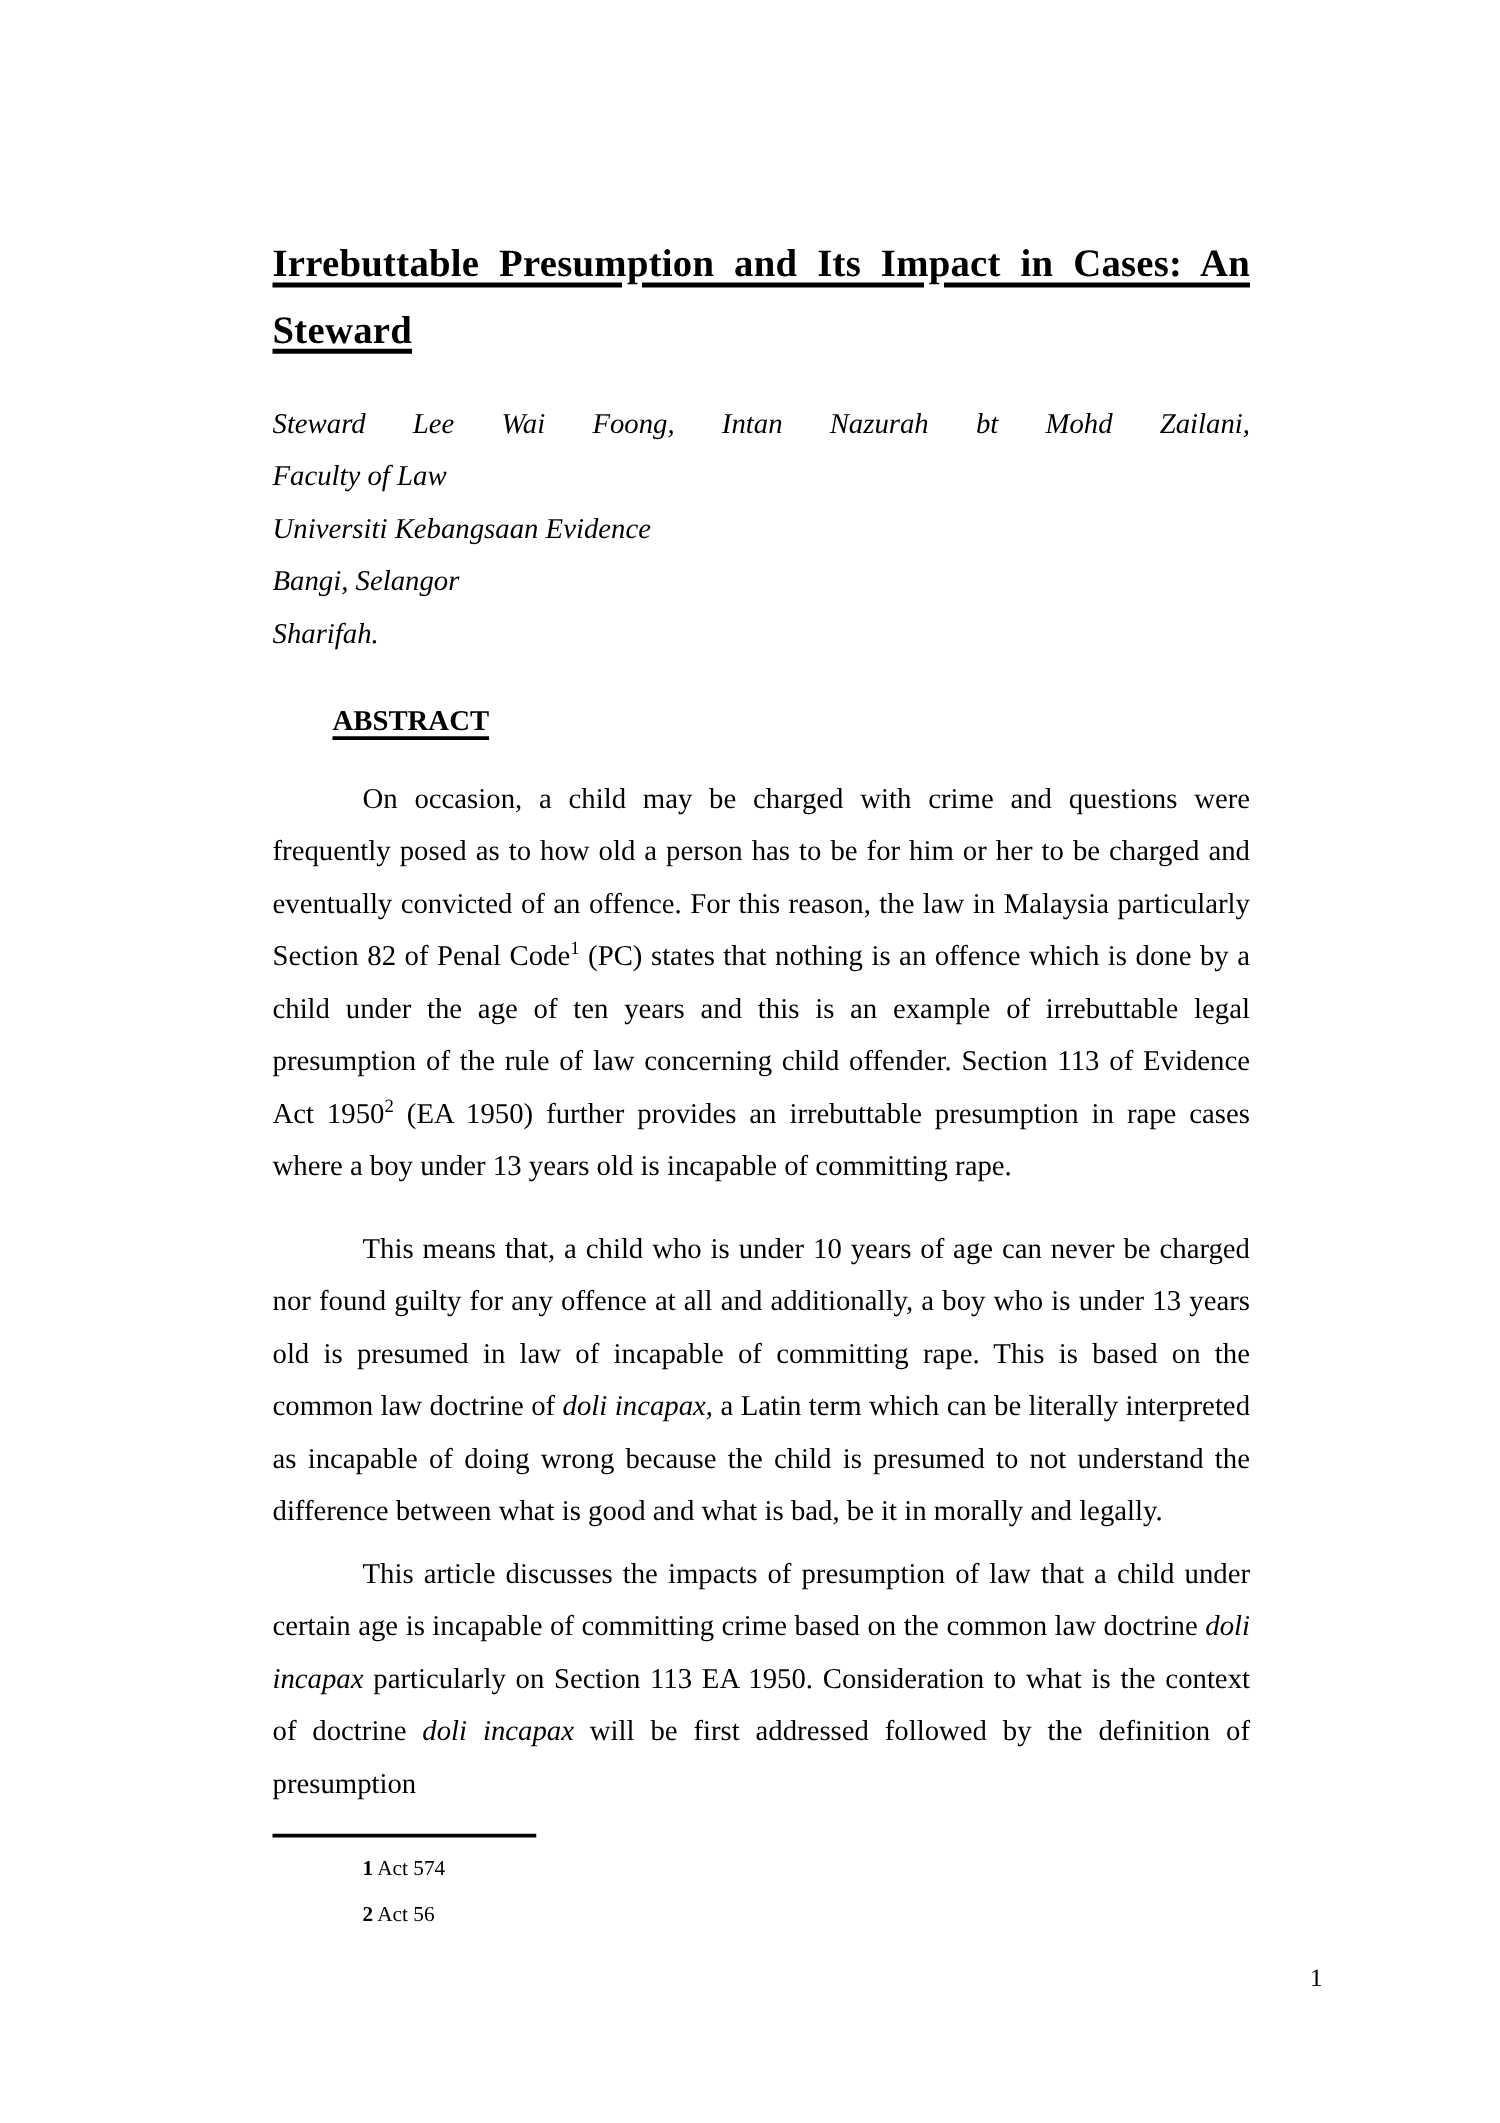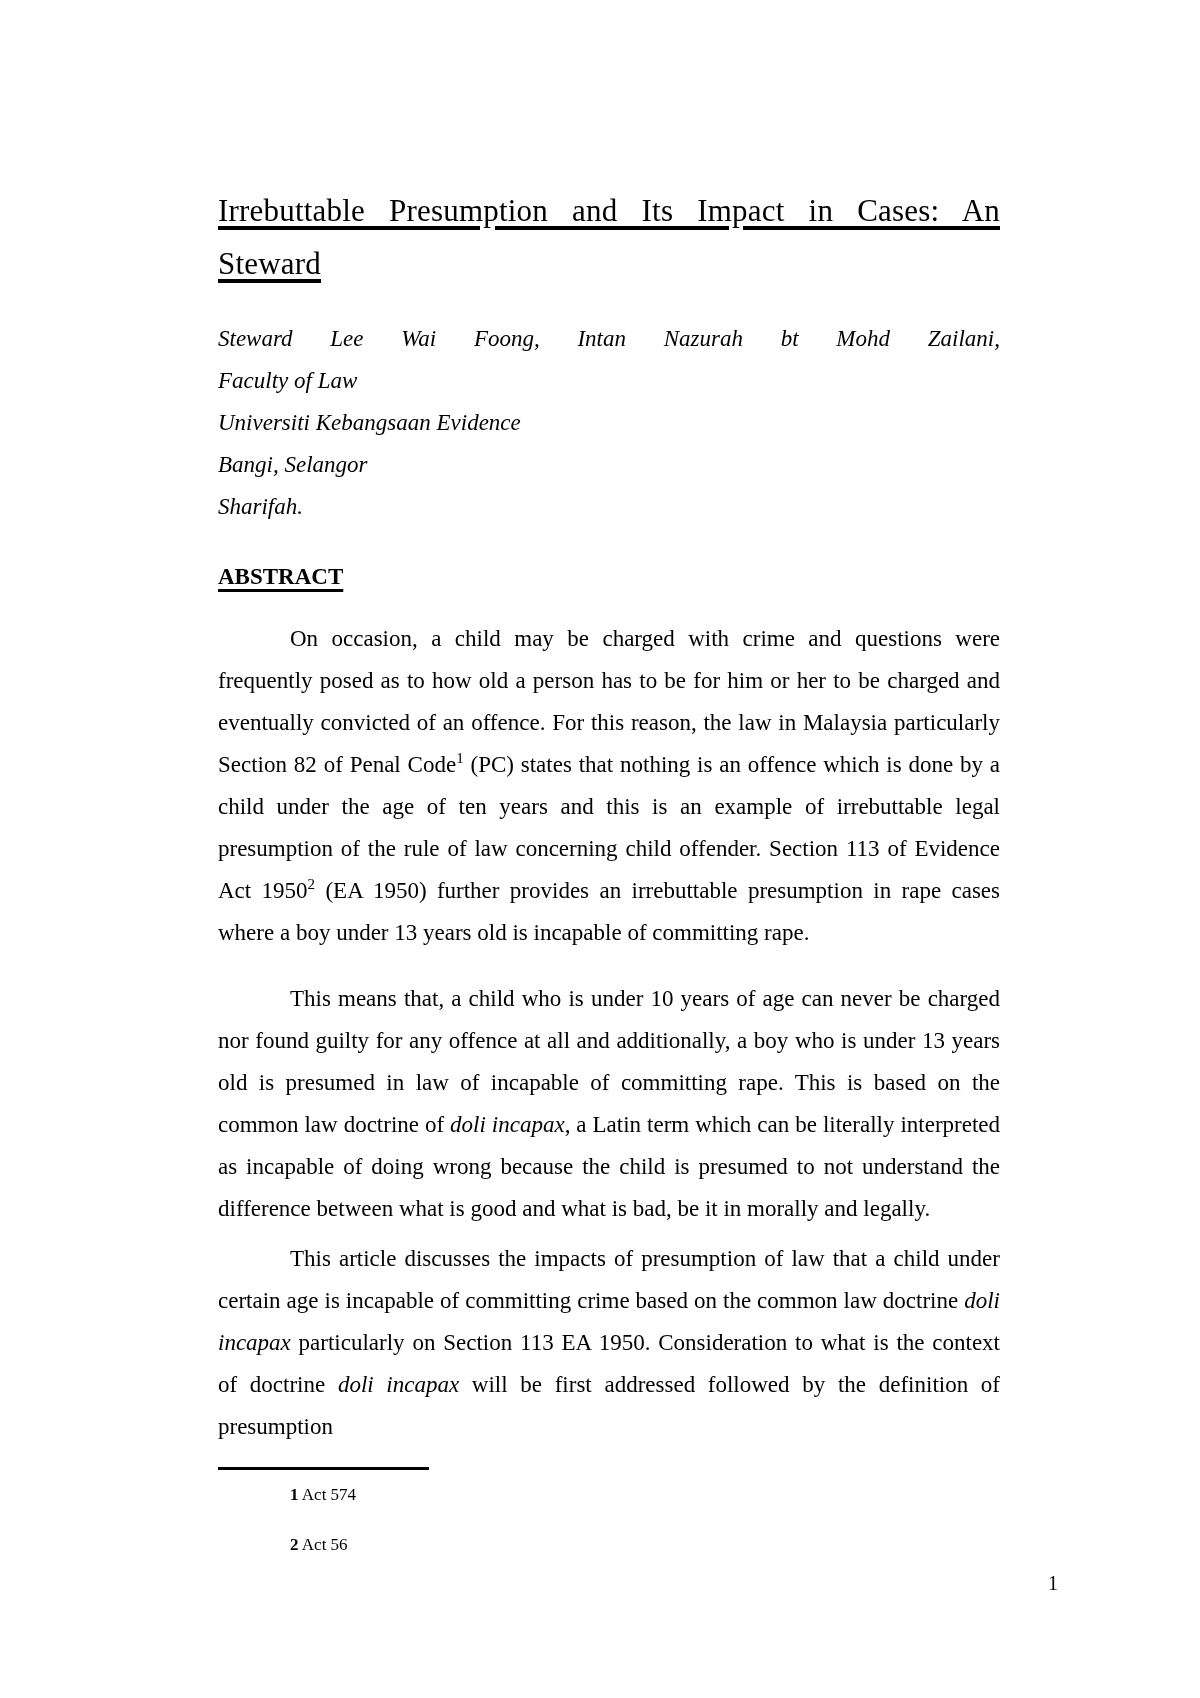--- a/index.html
+++ b/index.html
@@ -25,21 +25,21 @@
   }
   .content {
     position: absolute;
     left: 218px;
     top: 0;
     width: 782px;
   }
   .doc-title {
     margin-top: 184px;
     font-size: 31px;
-    font-weight: 400;
+    font-weight: 700;
     line-height: 53px;
     letter-spacing: 0.2px;
   }
   .doc-title .tl1 {
     text-align: justify;
     text-align-last: justify;
     -moz-text-align-last: justify;
     text-decoration: underline;
     text-decoration-thickness: 4px;
     text-underline-offset: 5px;
@@ -58,20 +58,21 @@
   .authors .al1 {
     text-align: justify;
     text-align-last: justify;
     -moz-text-align-last: justify;
   }
   .abstract-heading {
     margin-top: 28px;
     font-size: 23px;
     font-weight: 700;
     line-height: 42px;
+    margin-left: 48px;
   }
   .abstract-heading span {
     text-decoration: underline;
     text-decoration-thickness: 3px;
     text-underline-offset: 5px;
   }
   .para {
     font-size: 23px;
     line-height: 42px;
     text-align: justify;
@@ -97,21 +98,21 @@
   }
   .fn-rule {
     width: 211px;
     height: 3px;
     background: #000000;
   }
   .footnote {
     padding-left: 72px;
     margin-top: 12px;
   }
-  .footnote + .footnote { margin-top: 24px; }
+  .footnote + .footnote { margin-top: 11px; }
   .fn-marker { font-weight: 700; }
   .page-number {
     position: absolute;
     left: 1048px;
     top: 1572px;
     font-size: 20px;
     line-height: 22px;
   }
 </style>
 </head>

